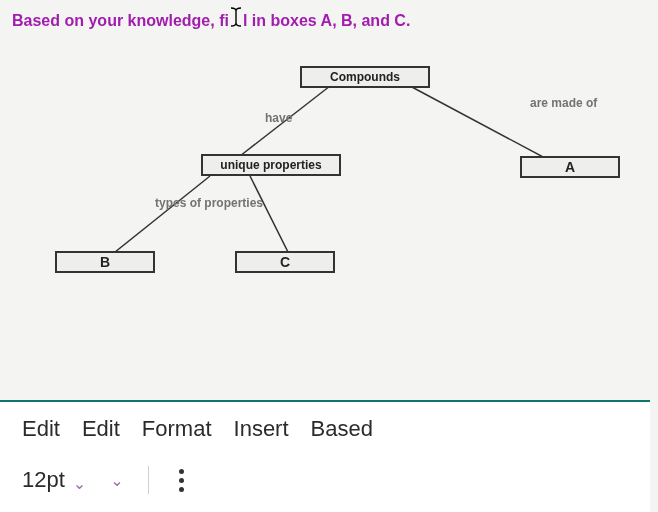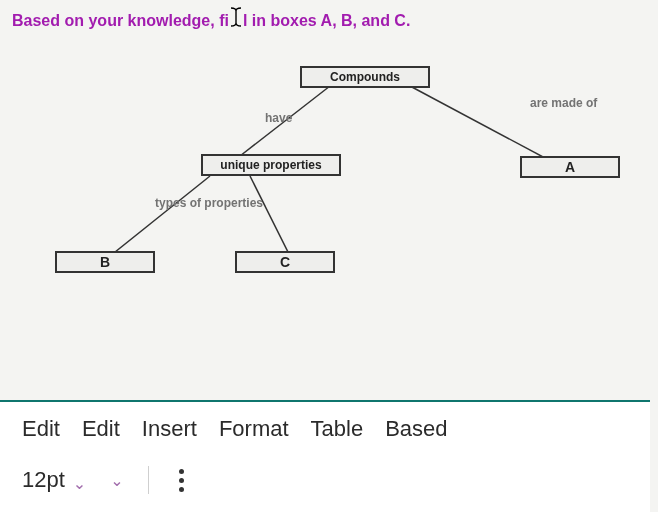--- a/index.html
+++ b/index.html
@@ -145,23 +145,22 @@
     </div>
   <div class="node letter" style="left:235px; top:205px;">
       <span>C</span>
     </div>
 </div>
 
 <div class="toolbar">
   <div class="menu-row">
     <span>Edit</span>
     <span>Edit</span>
+    <span>Format</span>
     <span>Insert</span>
-    <span>Format</span>
-    <span>Table</span>
     <span>Based</span>
   </div>
   <div class="control-row">
     <span class="dd">
       <span>12pt</span>
       <span class="chev">⌄</span>
     </span>
     <span class="dd">
       <span class="chev">⌄</span>
     </span>

